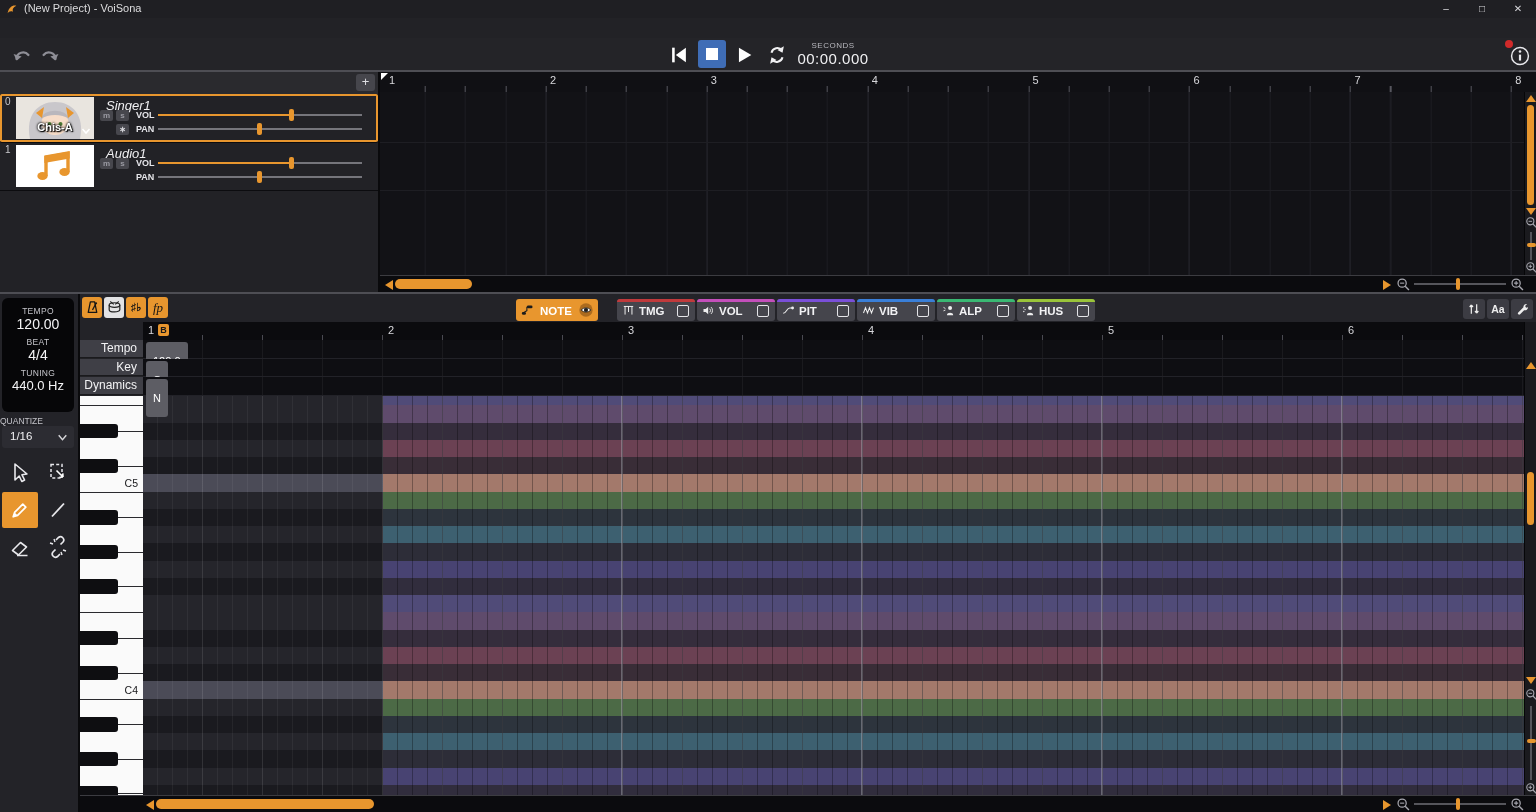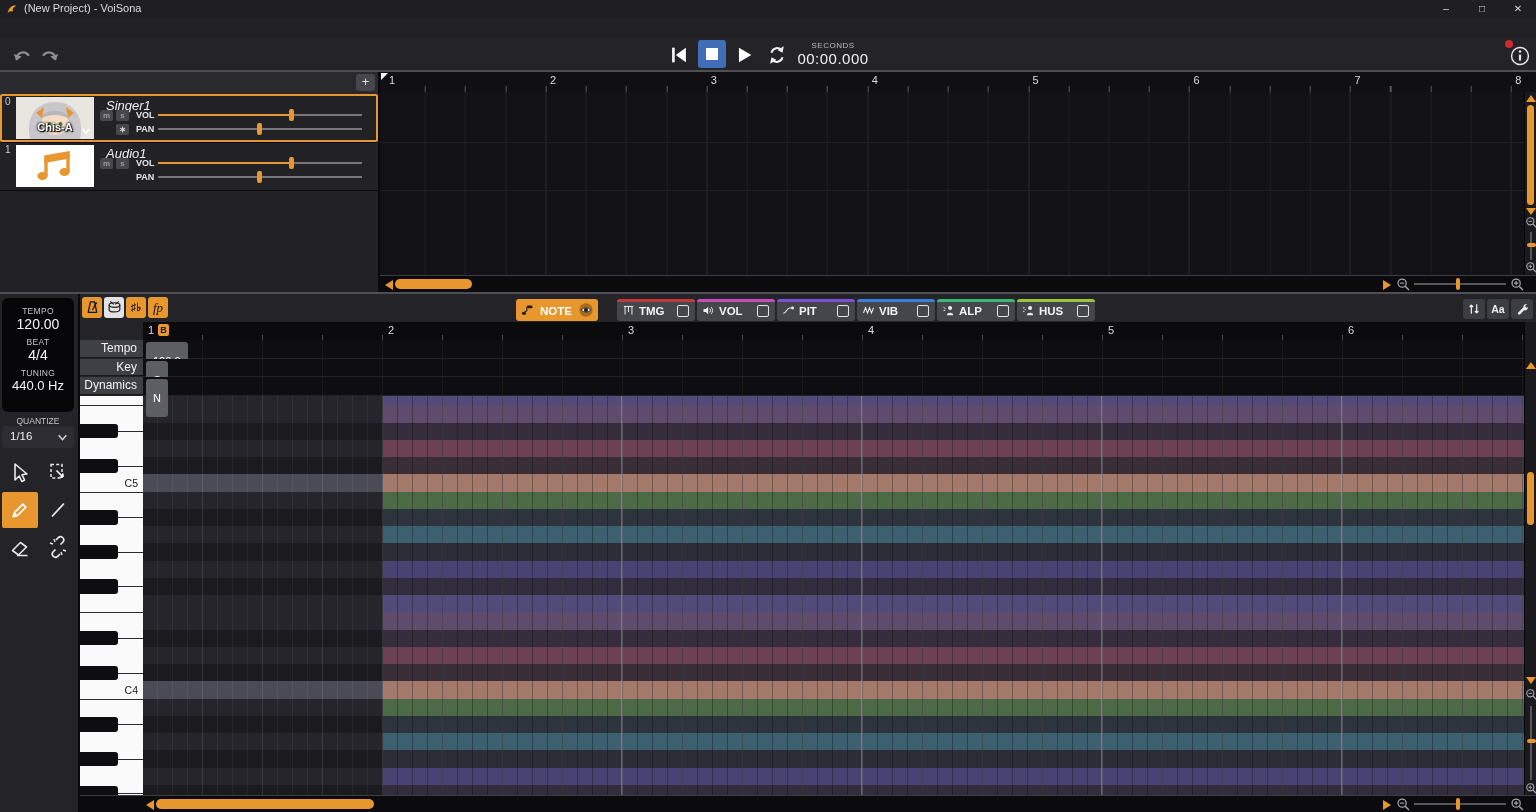--- a/index.html
+++ b/index.html
@@ -60,21 +60,21 @@
   .zoomline-h{position:absolute;height:2px;background:#55555b;}
   .zoomline-v{position:absolute;width:2px;background:#55555b;}
   .zhandle-h{position:absolute;width:4px;height:12px;border-radius:2px;background:#e8962e;}
   .zhandle-v{position:absolute;width:9px;height:4px;border-radius:2px;background:#e8962e;}
   
   #lower-divider{left:0;top:292px;width:1536px;height:2px;background:#4e4e54;}
   #left-panel{left:0;top:294px;width:78px;height:518px;background:#232328;border-right:2px solid #0a0a0c;}
   #info-box{left:2px;top:4px;width:72px;height:114px;background:#060608;border-radius:6px;text-align:center;}
   .ib-label{font-size:8.5px;color:#c4c4ca;letter-spacing:.3px;}
   .ib-value{font-size:14px;color:#f4f4f6;}
-  #quantize-label{left:0;top:122px;width:76px;text-align:center;font-size:8.5px;color:#c4c4ca;}
+  #quantize-label{left:0;top:122px;width:76px;font-size:8.5px;color:#c4c4ca;}
   #quantize-select{left:2px;top:132px;width:72px;height:22px;background:#2c2c32;border-radius:3px;}
   #quantize-value{left:8px;top:4px;font-size:11.5px;color:#f0f0f2;}
   .toolbtn{width:36px;height:36px;border-radius:2px;display:flex;align-items:center;justify-content:center;}
   .toolbtn.selected{background:#e8962e;}
   
   #pr-toolbar{left:80px;top:294px;width:1456px;height:28px;background:#232328;}
   .minibtn{top:3px;width:20px;height:21px;border-radius:3px;display:flex;align-items:center;justify-content:center;}
   .minibtn.orange{background:#e8962e;}
   .minibtn.light{background:#e2e2e4;}
   .glyphbtn{font-size:11px;font-weight:bold;color:#151515;}

